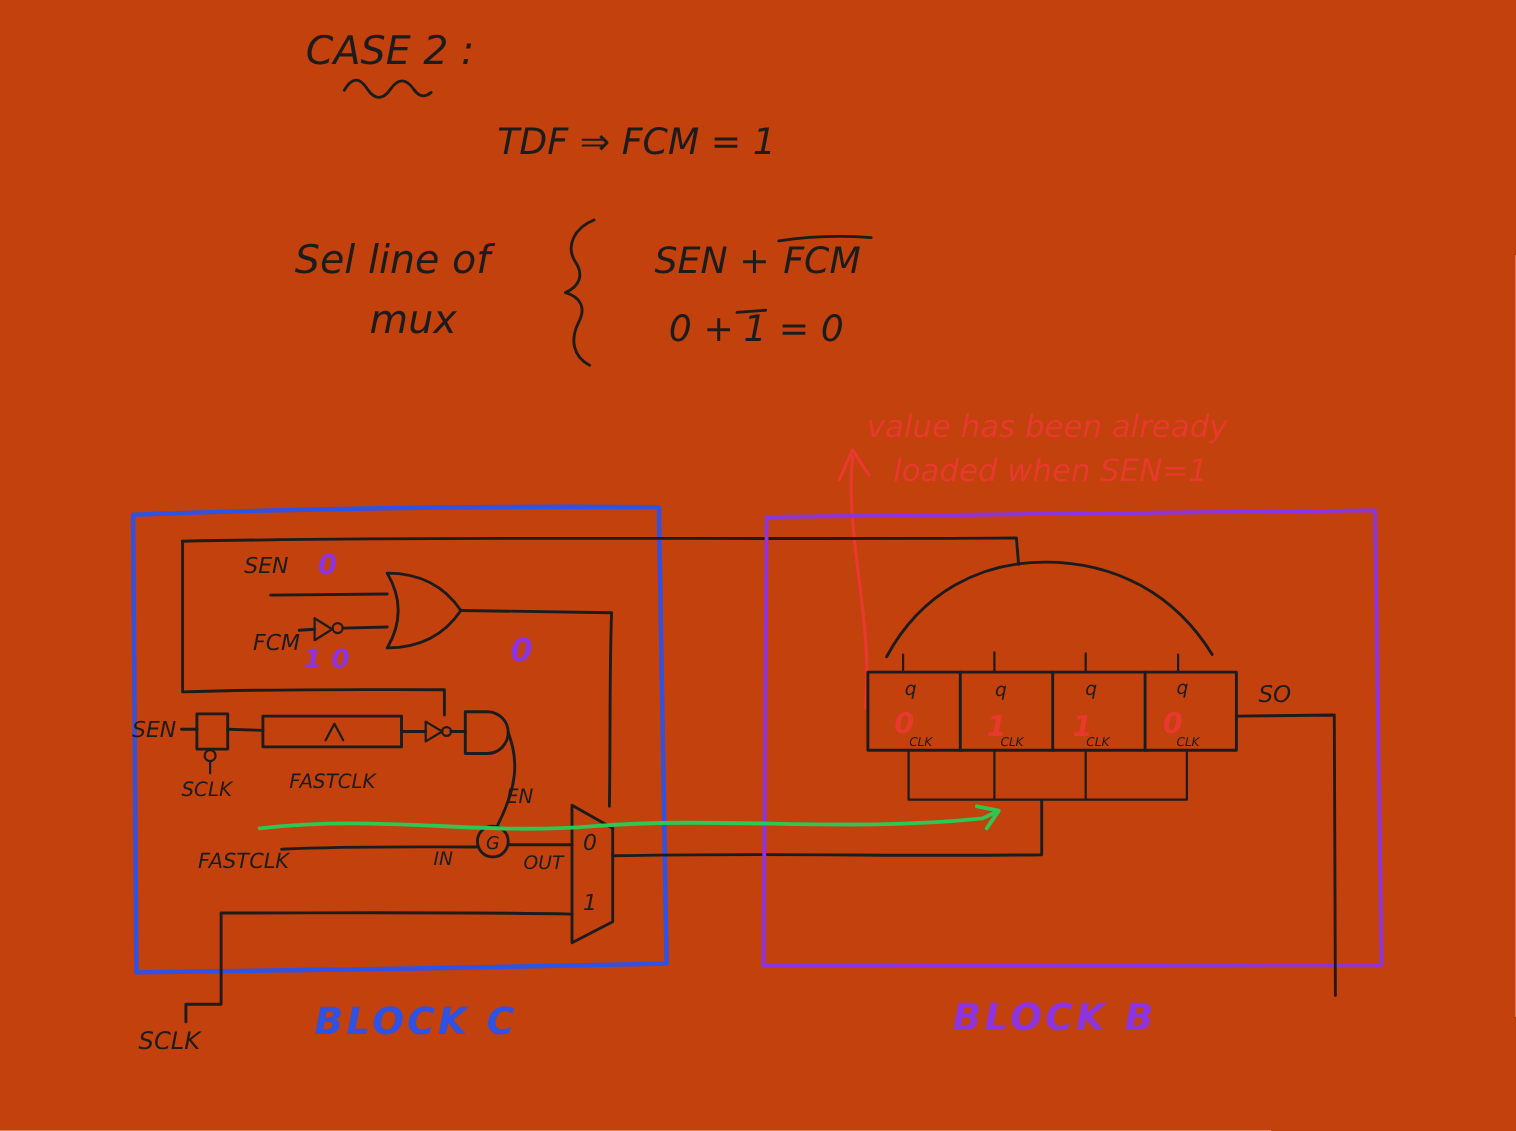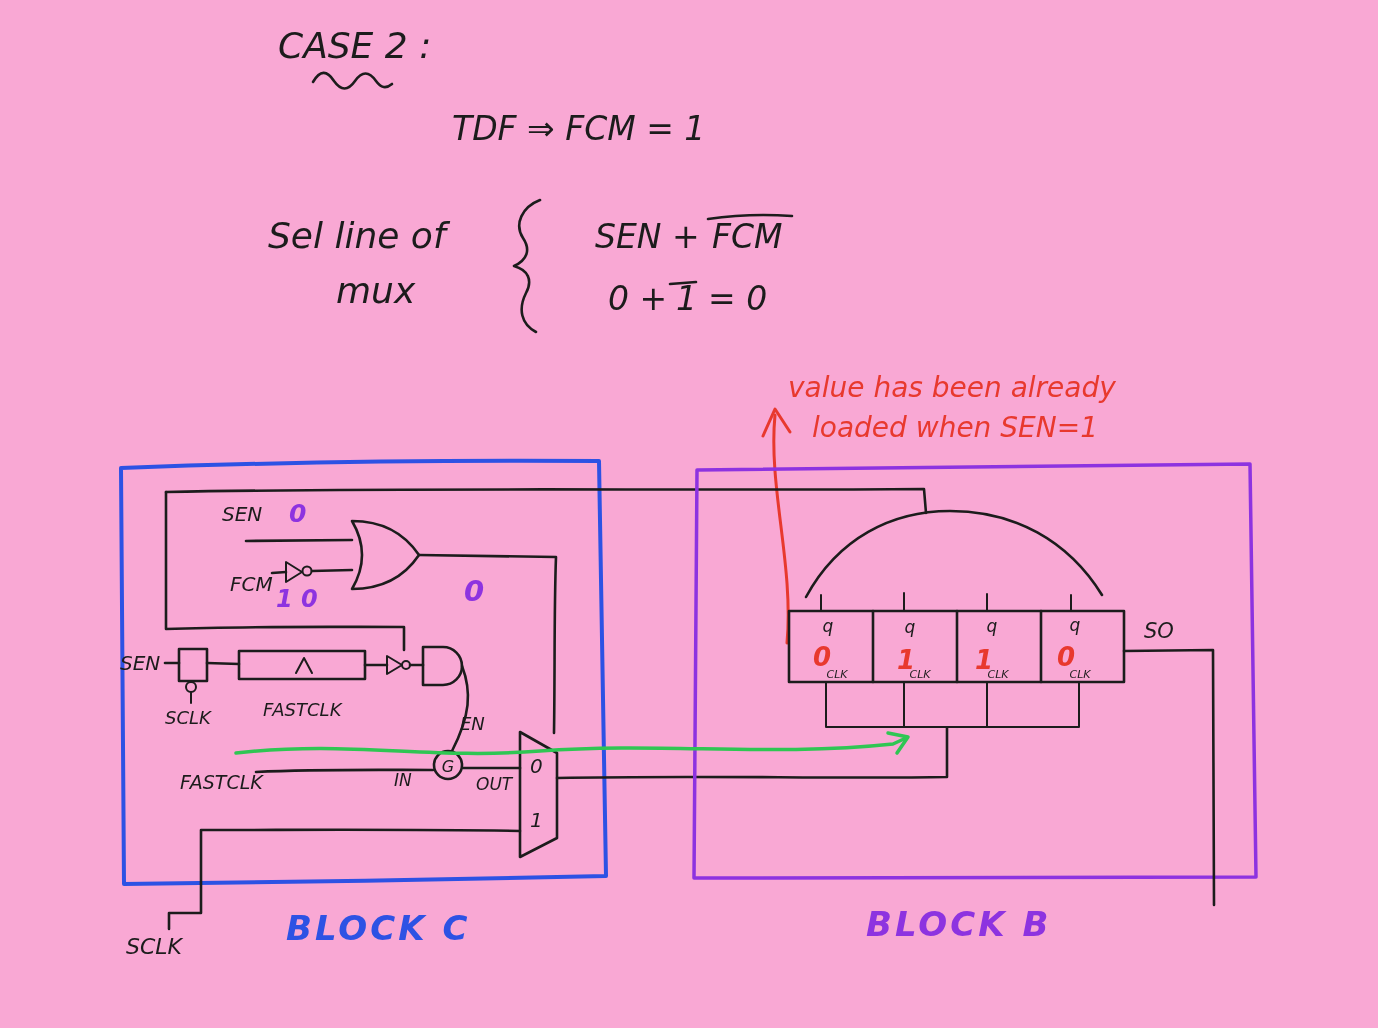--- a/index.html
+++ b/index.html
@@ -1,16 +1,16 @@
 <!DOCTYPE html>
 <html><head>
 <meta charset="utf-8">
 <style>
   html,body{margin:0;padding:0;background:#f7f7f5;}
-  .stage{position:relative;width:1378px;height:1028px;background:#f9a8d4;overflow:hidden;}
+  .stage{position:relative;width:1378px;height:1028px;background:#c2410c;overflow:hidden;}
   svg{display:block;}
   svg text{font-family:"DejaVu Sans", sans-serif;font-style:italic;fill:#1c1c1c;}
   .ink{stroke:#1c1c1c;stroke-width:2.6;fill:none;stroke-linecap:round;stroke-linejoin:round;}
   .ink-thin{stroke:#1c1c1c;stroke-width:2;fill:none;stroke-linecap:round;stroke-linejoin:round;}
   .s-blue{stroke:#2d52e4;stroke-width:4;fill:none;stroke-linecap:round;stroke-linejoin:round;}
   .s-purple{stroke:#8d33e0;stroke-width:3.5;fill:none;stroke-linecap:round;stroke-linejoin:round;}
   .s-red{stroke:#e8392e;stroke-width:3;fill:none;stroke-linecap:round;stroke-linejoin:round;}
   .s-green{stroke:#2fc653;stroke-width:3.5;fill:none;stroke-linecap:round;stroke-linejoin:round;}
   .t-purple{fill:#8d33e0;font-weight:bold;}
   .t-blue{fill:#2d52e4;font-weight:bold;letter-spacing:3px;}

